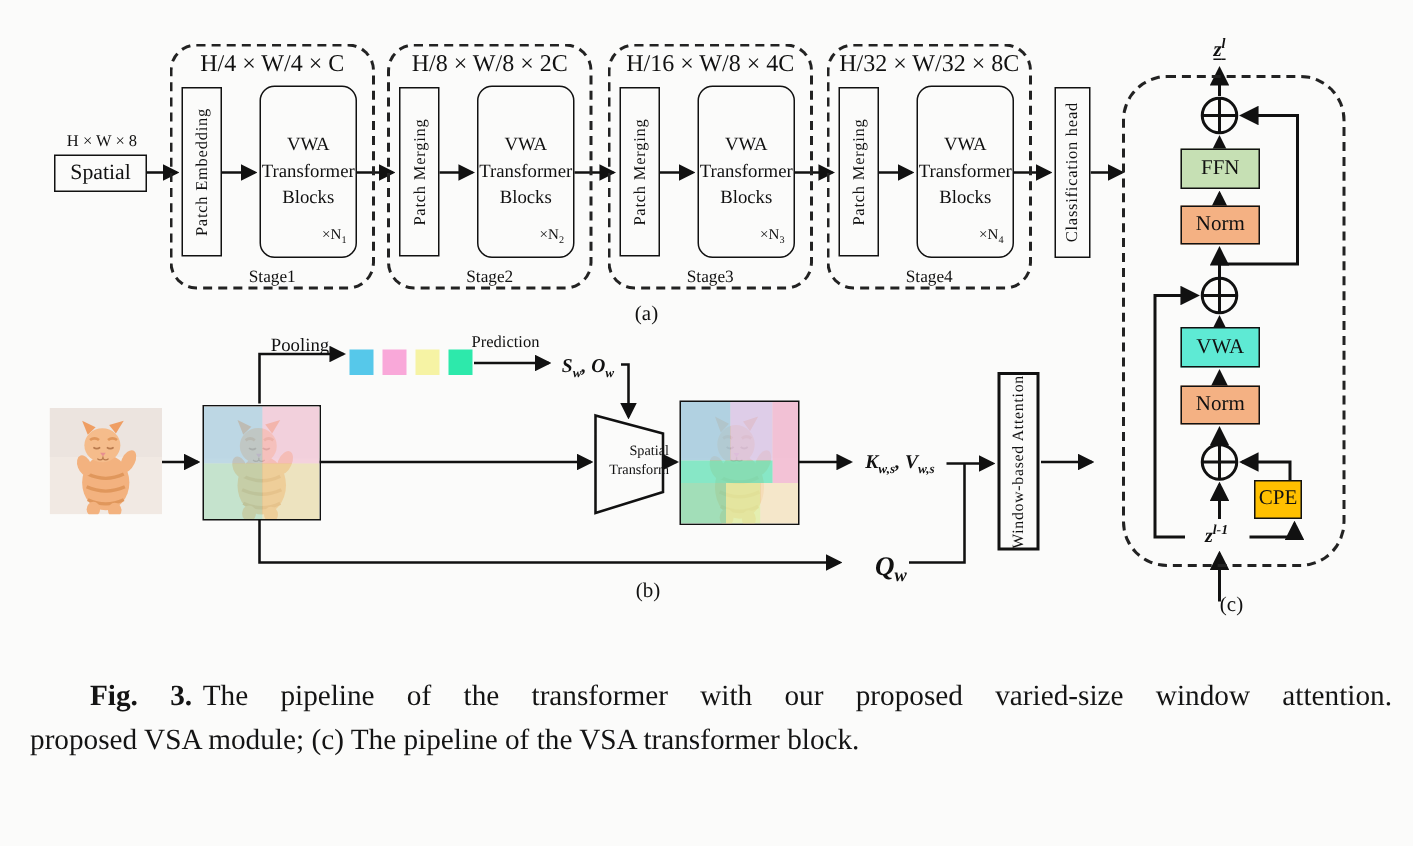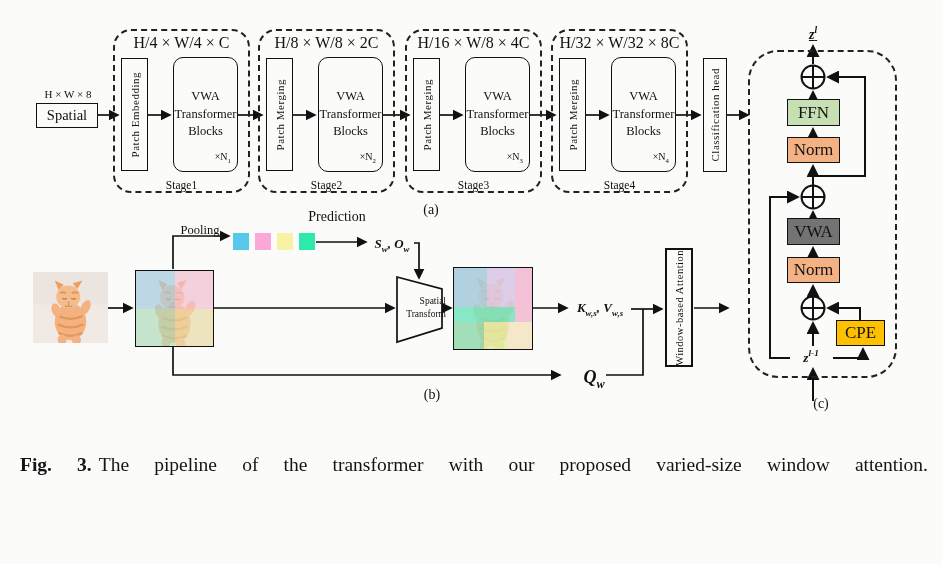--- a/index.html
+++ b/index.html
@@ -26,25 +26,25 @@
   .vwabox .mult { position:absolute; right:6px; bottom:5px; font-size:10px; }
   .math { font-family:"Liberation Serif", serif; font-style:italic; font-weight:bold; }
   sub { font-size:0.68em; }
   sup { font-size:0.68em; }
   .sq { position:absolute; width:16px; height:17px; z-index:2; }
   .imgframe { position:absolute; overflow:hidden; z-index:2; }
   .bordered { border:1.8px solid #111; }
   .quad { position:absolute; width:50%; height:50%; opacity:0.62; }
   .wpatch { position:absolute; opacity:0.82; }
   .cblock { position:absolute; box-sizing:border-box; border:1.5px solid #111; z-index:2;
-            display:flex; align-items:center; justify-content:center; font-size:17px; }
+            display:flex; align-items:center; justify-content:center; font-size:14px; }
   .caption { position:absolute; left:20px; top:451px; width:908px; font-size:19.5px; line-height:28.5px; color:#141414; z-index:3; }
   .capline { text-align:justify; text-align-last:justify; white-space:nowrap; }
   .capline3 { text-align:left; }
-  .figbold { font-weight:bold; margin-right:7px; }
+  .figbold { font-weight:bold; margin-right:7px;margin-left:40px; }
   .watermark { position:absolute; left:652px; top:502px; font-size:27px; color:#c6c6c6;
                font-family:"Liberation Sans", sans-serif; z-index:4; letter-spacing:1px; }
   .sttext { position:absolute; left:394px; top:295px; width:52px; font-size:9.5px; line-height:1.35;
             text-align:right; z-index:3; }
 </style>
 </head>
 <body>
 
 <div id="canvas">
 
@@ -198,21 +198,21 @@
     <span class="vtext">Classification head</span>
   </div>
 
   <div class="lbl" style="left:413px; top:202px; width:36px; font-size:14px;">(a)</div>
 
   <div class="lbl" style="left:176px; top:223px; width:48px; font-size:12.5px;">Pooling</div>
   <div class="sq" style="left: 233px; top: 233px; background-color: rgb(86, 200, 234);"></div>
   <div class="sq" style="left: 255px; top: 233px; background-color: rgb(249, 168, 217);"></div>
   <div class="sq" style="left: 277px; top: 233px; background-color: rgb(246, 243, 164);"></div>
   <div class="sq" style="left: 299px; top: 233px; background-color: rgb(45, 233, 171);"></div>
-  <div class="lbl" style="left:306px; top:209px; width:62px; font-size:14px;">Prediction</div>
+  <div class="lbl" style="left:306px; top:222px; width:62px; font-size:11px;">Prediction</div>
   <div class="lbl math" style="left:369px; top:236px; width:46px; font-size:13px;">
     <span>S</span><sub>w</sub><span>, </span><span>O</span><sub>w</sub>
   </div>
 
   <div class="imgframe" style="left:33px; top:272px; width:75px; height:71px;">
     <svg viewBox="0 0 100 100" preserveAspectRatio="none" class="catbsvg" style="width:100%;height:100%;display:block">
         <use href="#catpic"></use>
       </svg>
   </div>
 
@@ -258,28 +258,29 @@
   <div class="lbl" style="left:414px; top:387px; width:36px; font-size:14px;">(b)</div>
 
   <div class="lbl math" style="left:798px; top:25px; width:30px; font-size:14px;text-decoration:underline;">
     <span>z</span><sup>l</sup>
   </div>
 
   <div class="dashedbox" style="left:748px; top:50px; width:149px; height:328px; border-radius:30px; border-width:2.5px;"></div>
 
   <div class="cblock" style="left: 787px; top: 99px; width: 53px; height: 27px; background-color: rgb(198, 224, 180);">FFN</div>
   <div class="cblock" style="left: 787px; top: 137px; width: 53px; height: 26px; background-color: rgb(244, 177, 131);">Norm</div>
-  <div class="cblock" style="left: 787px; top: 218px; width: 53px; height: 27px; background-color: #737373;">VWA</div>
+  <div class="cblock" style="left: 787px; top: 218px; width: 53px; height: 27px; background-color: #5eead4;">VWA</div>
   <div class="cblock" style="left: 787px; top: 257px; width: 53px; height: 26px; background-color: rgb(244, 177, 131);">Norm</div>
-  <div class="cblock" style="left: 836px; top: 320px; width: 49px; height: 26px; background-color: rgb(255, 192, 0);">CPE</div>
+  <div class="cblock" style="left: 836px; top: 320px; width: 32px; height: 26px; background-color: rgb(255, 192, 0);">CPE</div>
 
   <div class="lbl math" style="left:790px; top:348px; width:42px; font-size:13.5px; background:#fbfbfa; z-index:3;">
     <span>z</span><sup>l-1</sup>
   </div>
 
   <div class="lbl" style="left:803px; top:396px; width:36px; font-size:14px;">(c)</div>
 
   <div class="caption">
     <div class="capline"><span class="figbold">Fig. 3.</span><span>The pipeline of the transformer with our proposed varied-size window attention.</span></div>
+    <div class="capline3"><span>proposed VSA module; (c) The pipeline of the VSA transformer block.</span></div>
   </div>
 
 
 </div>
 
 </body></html>

